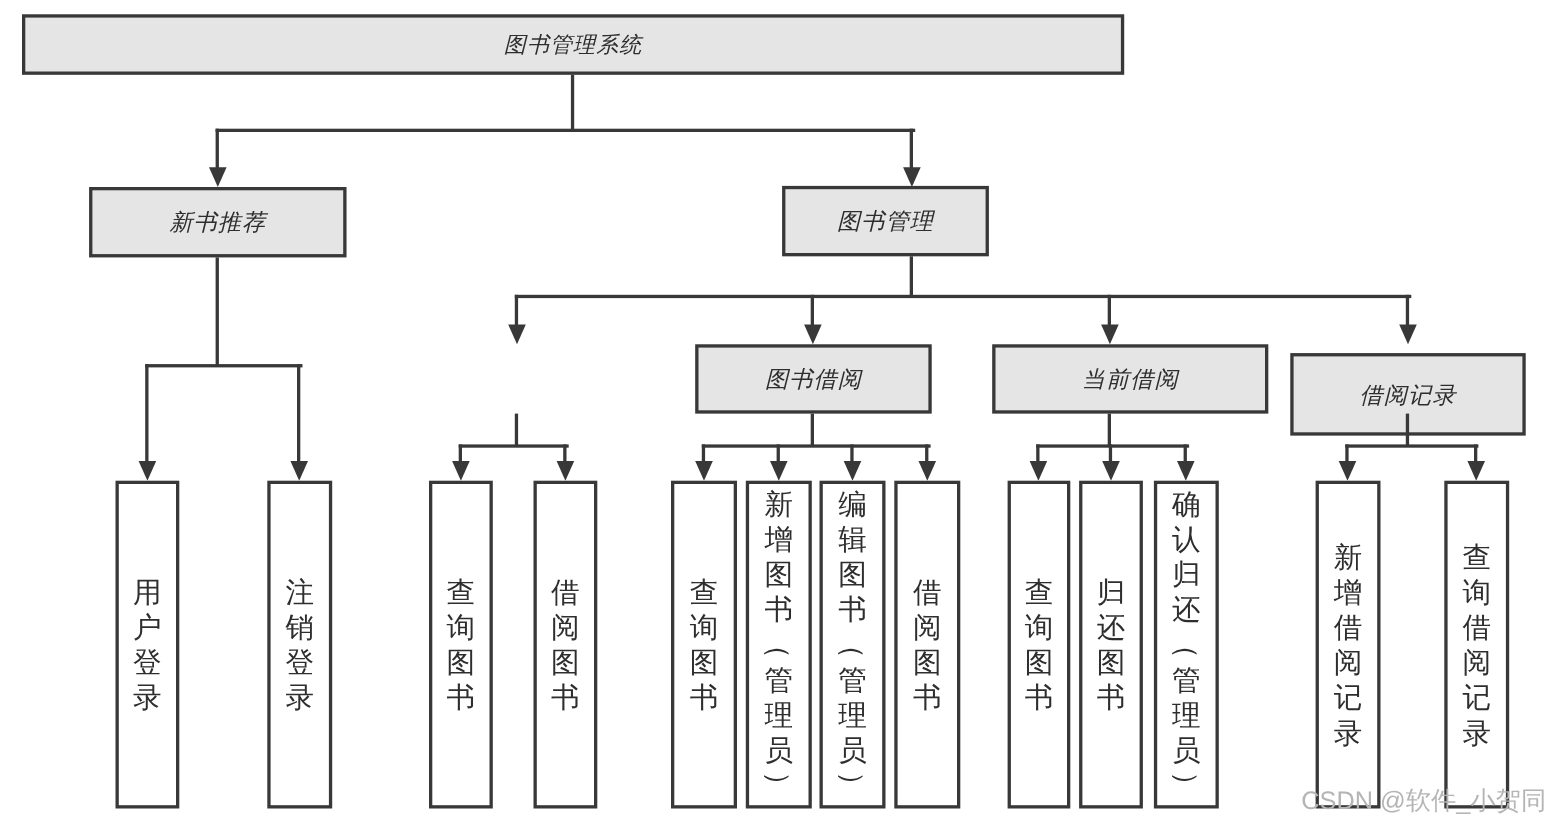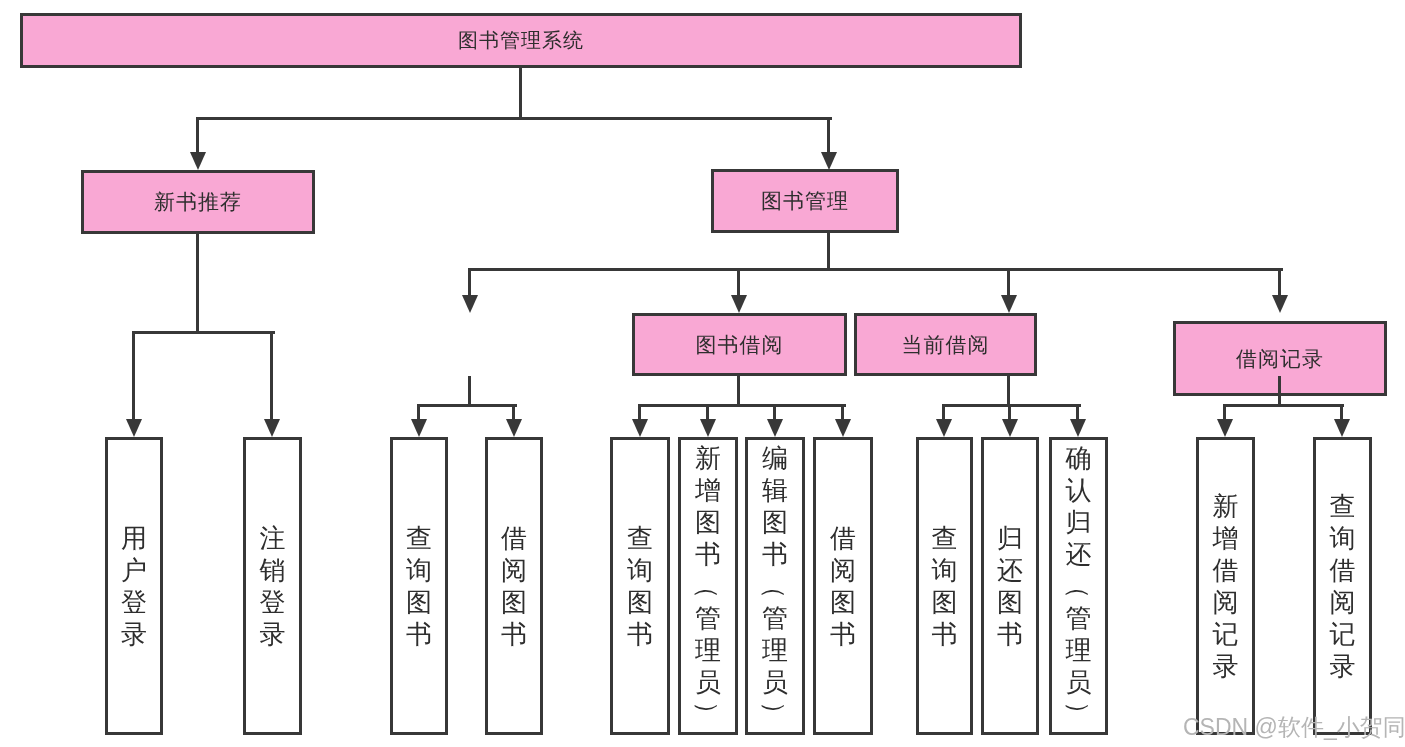--- a/index.html
+++ b/index.html
@@ -9,22 +9,22 @@
     --bg-color:#ffffff;
   }
   html,body{margin:0;padding:0;background:var(--bg-color);}
   #canvas{
     position:relative;width:1405px;height:747px;background:var(--bg-color);
     font-family:"Liberation Sans", sans-serif;color:var(--text-color);
     overflow:hidden;
   }
   .node{
     position:absolute;box-sizing:border-box;border:3px solid var(--line-color);
-    background:#f9a8d4;display:flex;align-items:center;justify-content:center;
-    font-size:21px;letter-spacing:1px;
+    background:#e5e5e5;display:flex;align-items:center;justify-content:center;
+    font-size:21px;letter-spacing:1px;font-style:italic;
   }
   .vnode{
     position:absolute;box-sizing:border-box;border:3px solid var(--line-color);
     background:#fff;display:flex;flex-direction:column;align-items:center;justify-content:center;
     top:437px;height:298px;font-size:26px;
   }
   .vchar{display:block;height:32px;line-height:32px;text-align:center;}
   .vparen{transform:rotate(90deg);}
   .vl{position:absolute;width:3px;background:var(--line-color);}
   .hl{position:absolute;height:3px;background:var(--line-color);}
@@ -65,21 +65,21 @@
   <div class="vl" style="left:468px;top:268px;height:30px"></div>
   <div class="ar" style="left:462px;top:295px"></div>
   <div class="vl" style="left:737px;top:268px;height:30px"></div>
   <div class="ar" style="left:731px;top:295px"></div>
   <div class="vl" style="left:1007px;top:268px;height:30px"></div>
   <div class="ar" style="left:1001px;top:295px"></div>
   <div class="vl" style="left:1278px;top:268px;height:30px"></div>
   <div class="ar" style="left:1272px;top:295px"></div>
 
   <div class="node" style="left:632px;top:313px;width:215px;height:63px">图书借阅</div>
-  <div class="node" style="left:854px;top:313px;width:183px;height:63px">当前借阅</div>
+  <div class="node" style="left:902px;top:313px;width:251px;height:63px">当前借阅</div>
   <div class="node" style="left:1173px;top:321px;width:214px;height:75px">借阅记录</div>
 
   <div class="vl" style="left:468px;top:376px;height:30px"></div>
   <div class="hl" style="left:417px;top:404px;width:100px"></div>
   <div class="vl" style="left:417px;top:404px;height:18px"></div>
   <div class="ar" style="left:411px;top:419px"></div>
   <div class="vl" style="left:512px;top:404px;height:18px"></div>
   <div class="ar" style="left:506px;top:419px"></div>
 
   <div class="vl" style="left:737px;top:376px;height:30px"></div>

